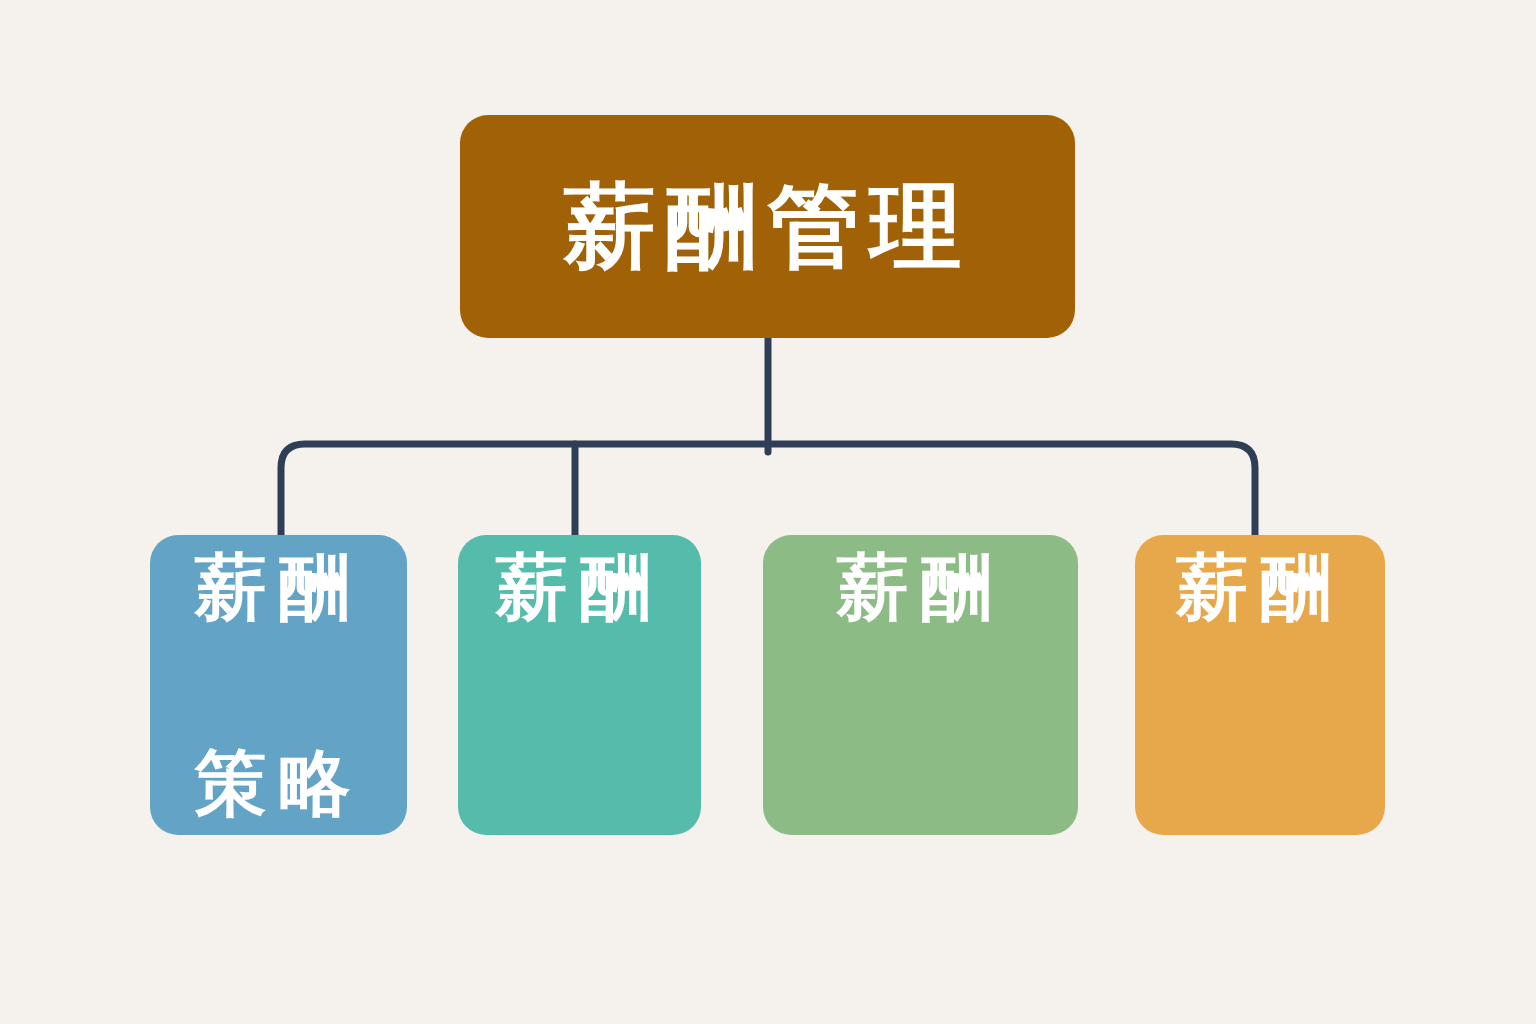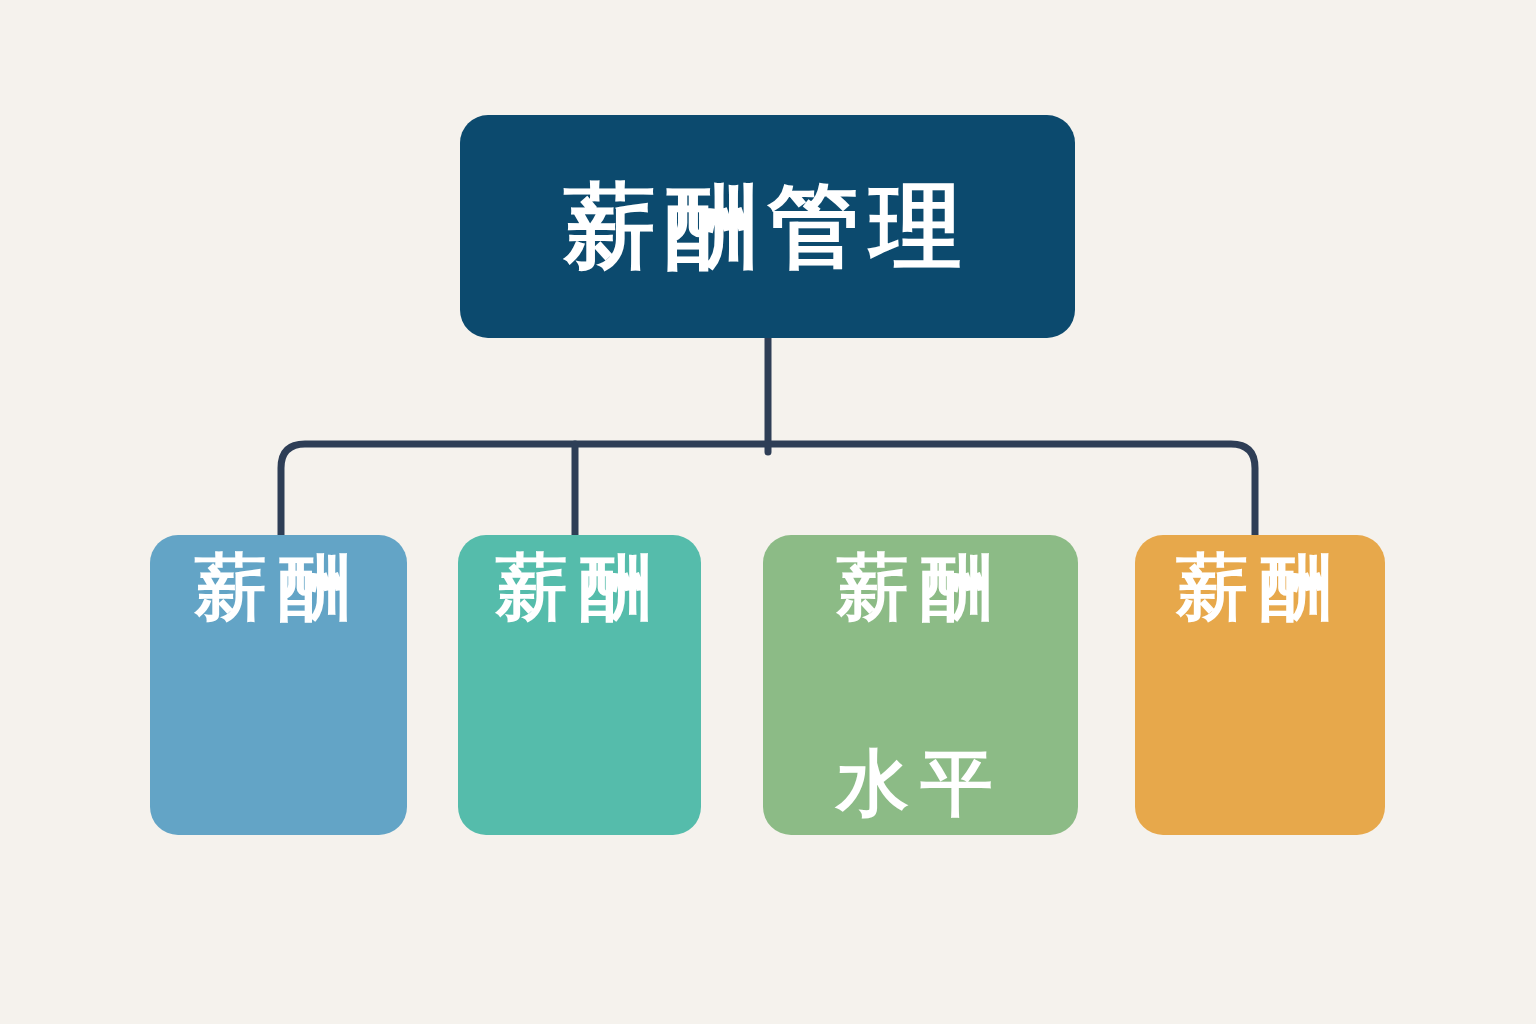--- a/index.html
+++ b/index.html
@@ -72,34 +72,34 @@
 
   <svg class="connector-svg" viewBox="0 0 1536 1024" fill="none" xmlns="http://www.w3.org/2000/svg">
 
     <path d="M 768 335 L 768 452" stroke="#2e3e56" stroke-width="7" stroke-linecap="round"></path>
 
     <path d="M 281 538 L 281 468 Q 281 444 305 444 L 1231 444 Q 1255 444 1255 468 L 1255 538" stroke="#2e3e56" stroke-width="7" stroke-linecap="round"></path>
 
     <path d="M 575 444 L 575 538" stroke="#2e3e56" stroke-width="7" stroke-linecap="round"></path>
   </svg>
 
-  <div class="node root-node" style="background: #0c4a6e;">
+  <div class="node root-node" style="background: #a16207;">
     <div class="root-label">薪酬管理</div>
   </div>
 
   <div class="node child-node child-1" style="background: rgb(99, 164, 198);">
     <div class="line">薪酬</div>
+    <div class="line">策略</div>
   </div>
 
   <div class="node child-node child-2" style="background: rgb(85, 188, 171);">
     <div class="line">薪酬</div>
   </div>
 
   <div class="node child-node child-3" style="background: rgb(140, 187, 134);">
     <div class="line">薪酬</div>
-    <div class="line">水平</div>
   </div>
 
   <div class="node child-node child-4" style="background: rgb(231, 168, 75);">
     <div class="line">薪酬</div>
   </div>
 
 </div>
 
 </body></html>

